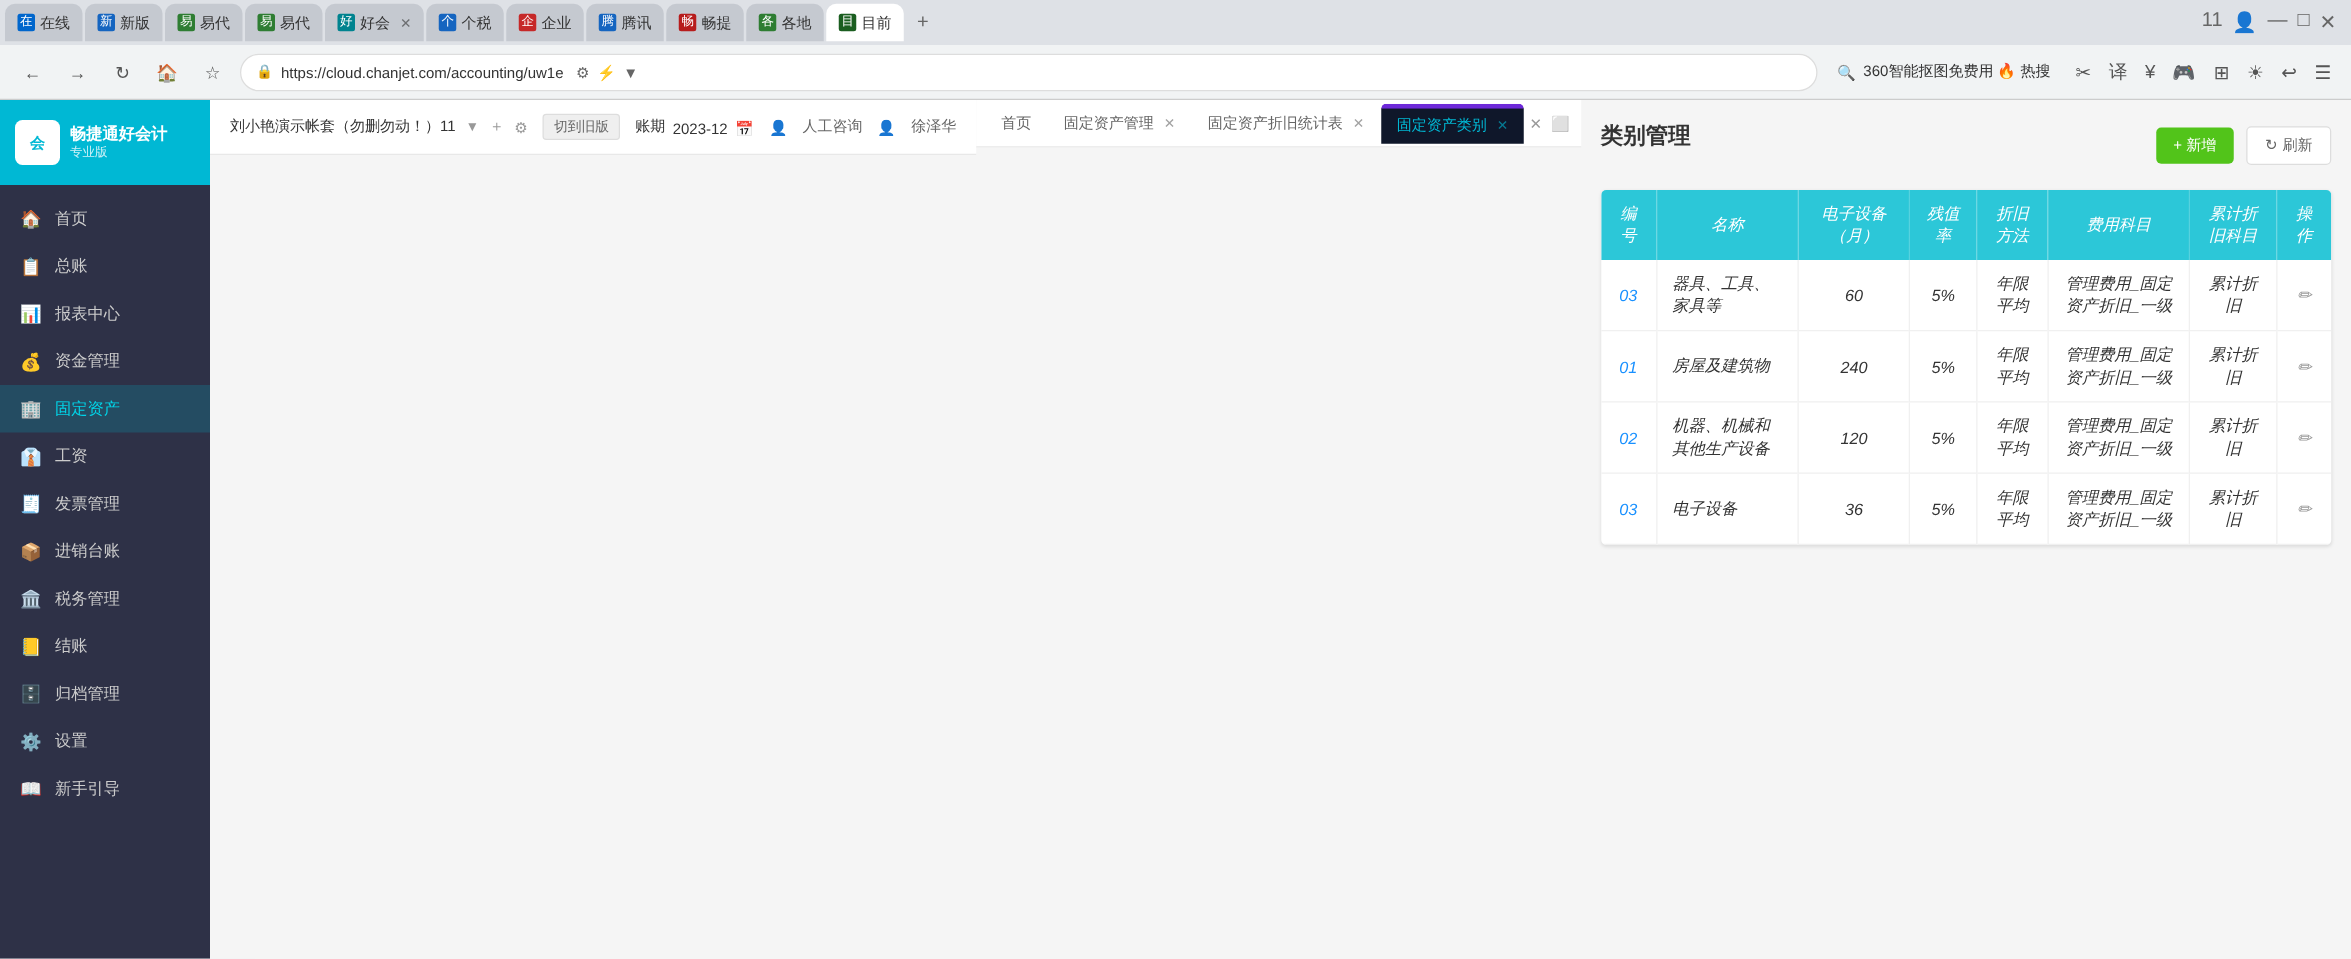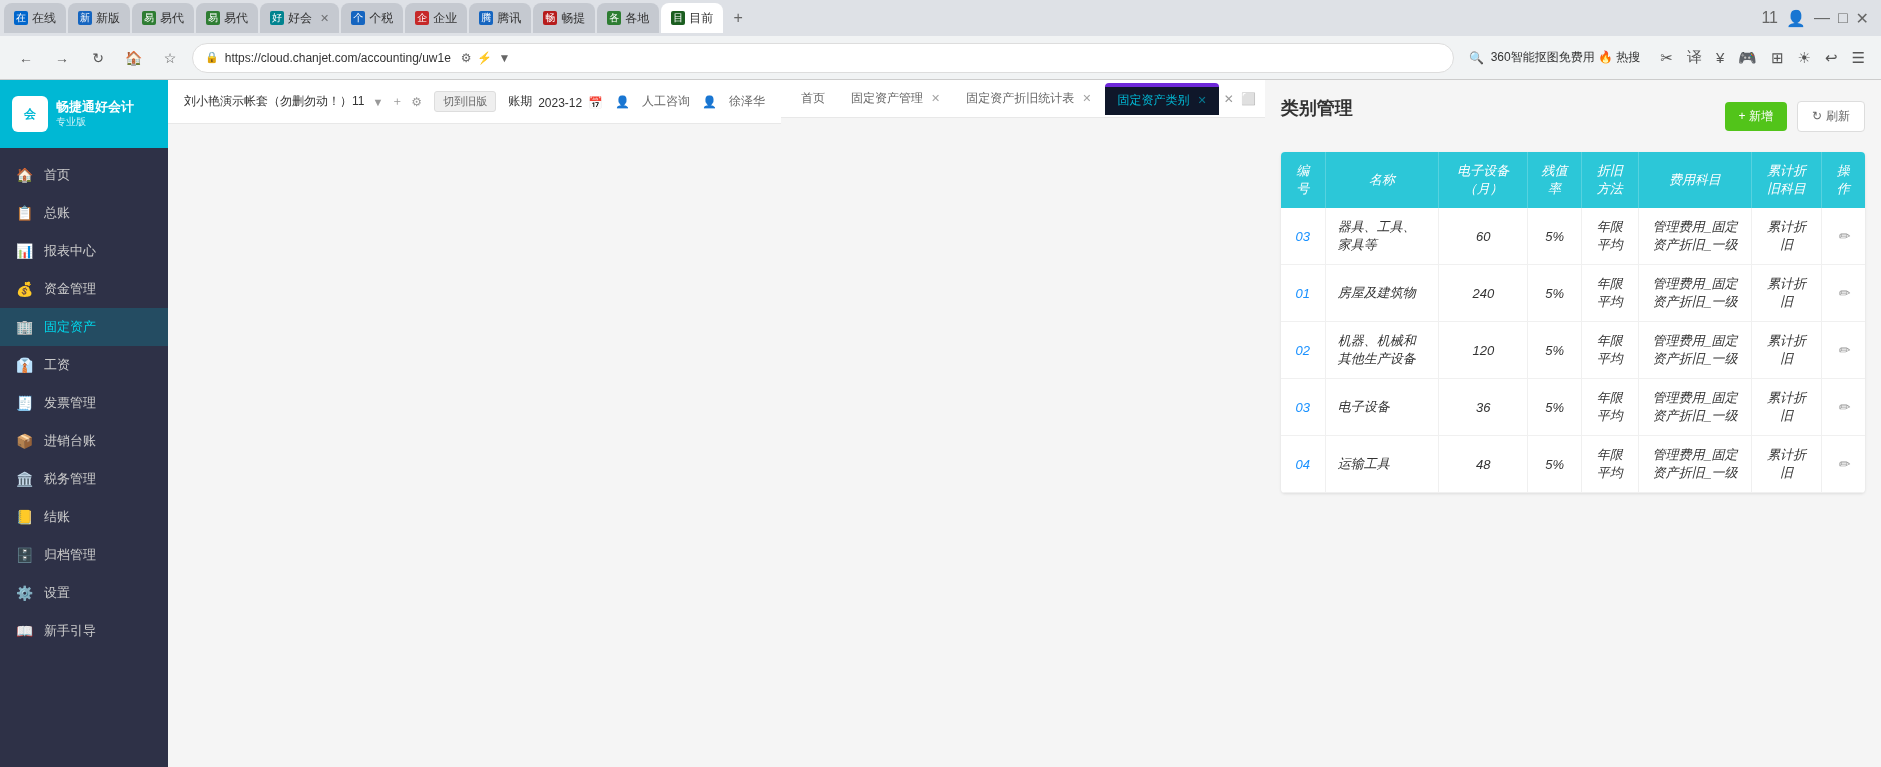--- a/index.html
+++ b/index.html
@@ -337,27 +337,17 @@
             <tr>
     <td><span class="td-link">03</span></td>
     <td>电子设备</td>
     <td>36</td>
     <td>5%</td>
     <td>年限平均</td>
     <td>管理费用_固定资产折旧_一级</td>
     <td>累计折旧</td>
     <td><span class="edit-btn">✏</span></td>
   </tr>
-            <tr>
-    <td><span class="td-link">04</span></td>
-    <td>运输工具</td>
-    <td>48</td>
-    <td>5%</td>
-    <td>年限平均</td>
-    <td>管理费用_固定资产折旧_一级</td>
-    <td>累计折旧</td>
-    <td><span class="edit-btn">✏</span></td>
-  </tr>
           </tbody>
       </table>
     </div>
   </div>
 </div>
 
 </body></html>

